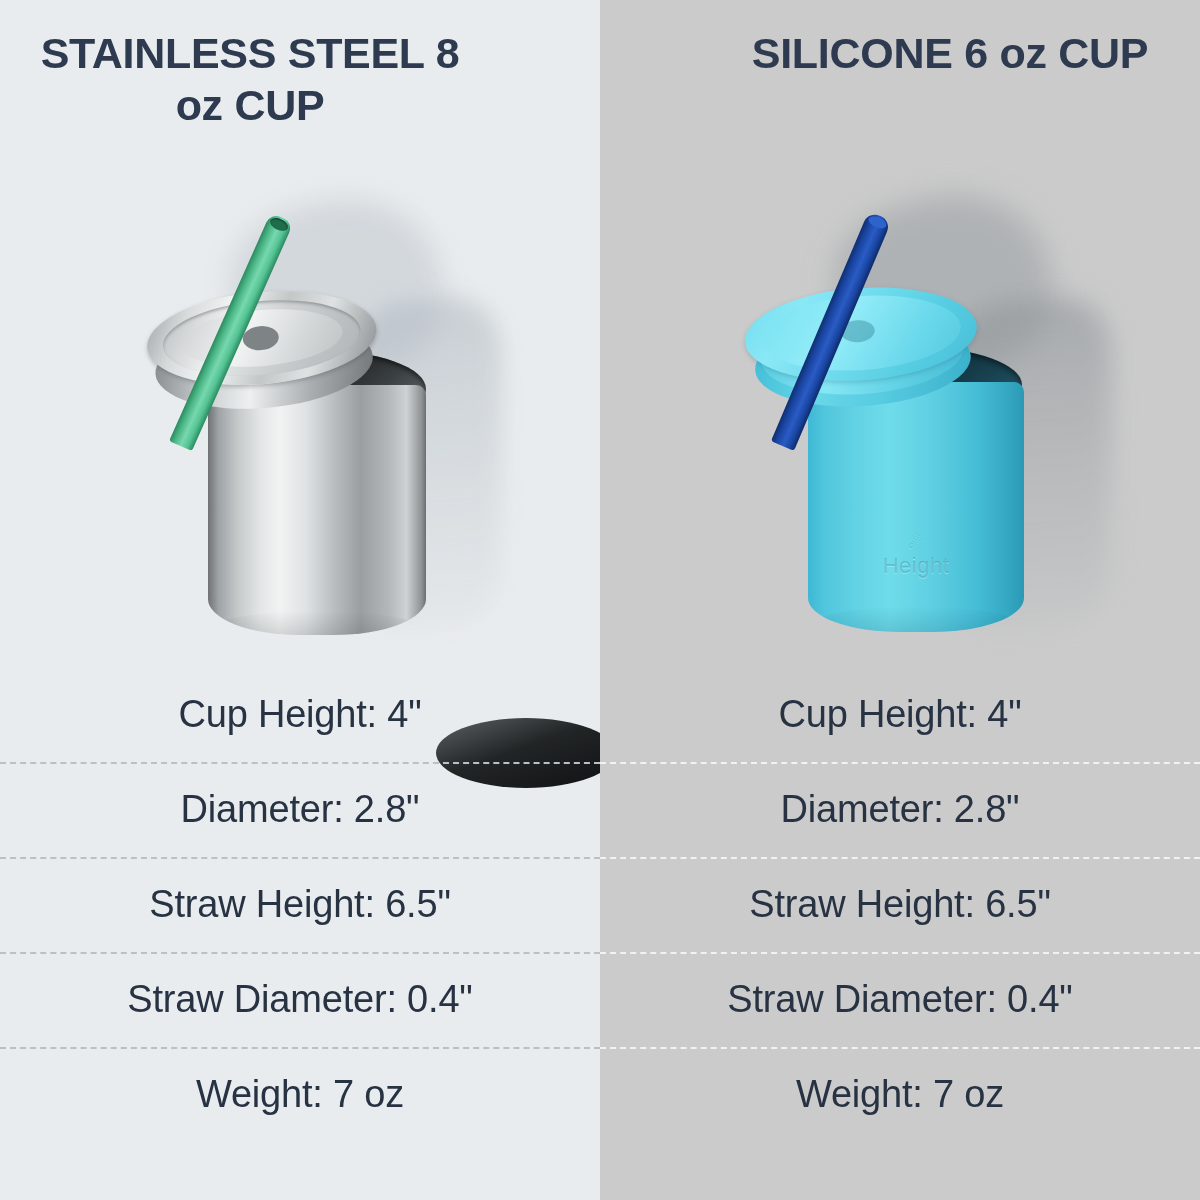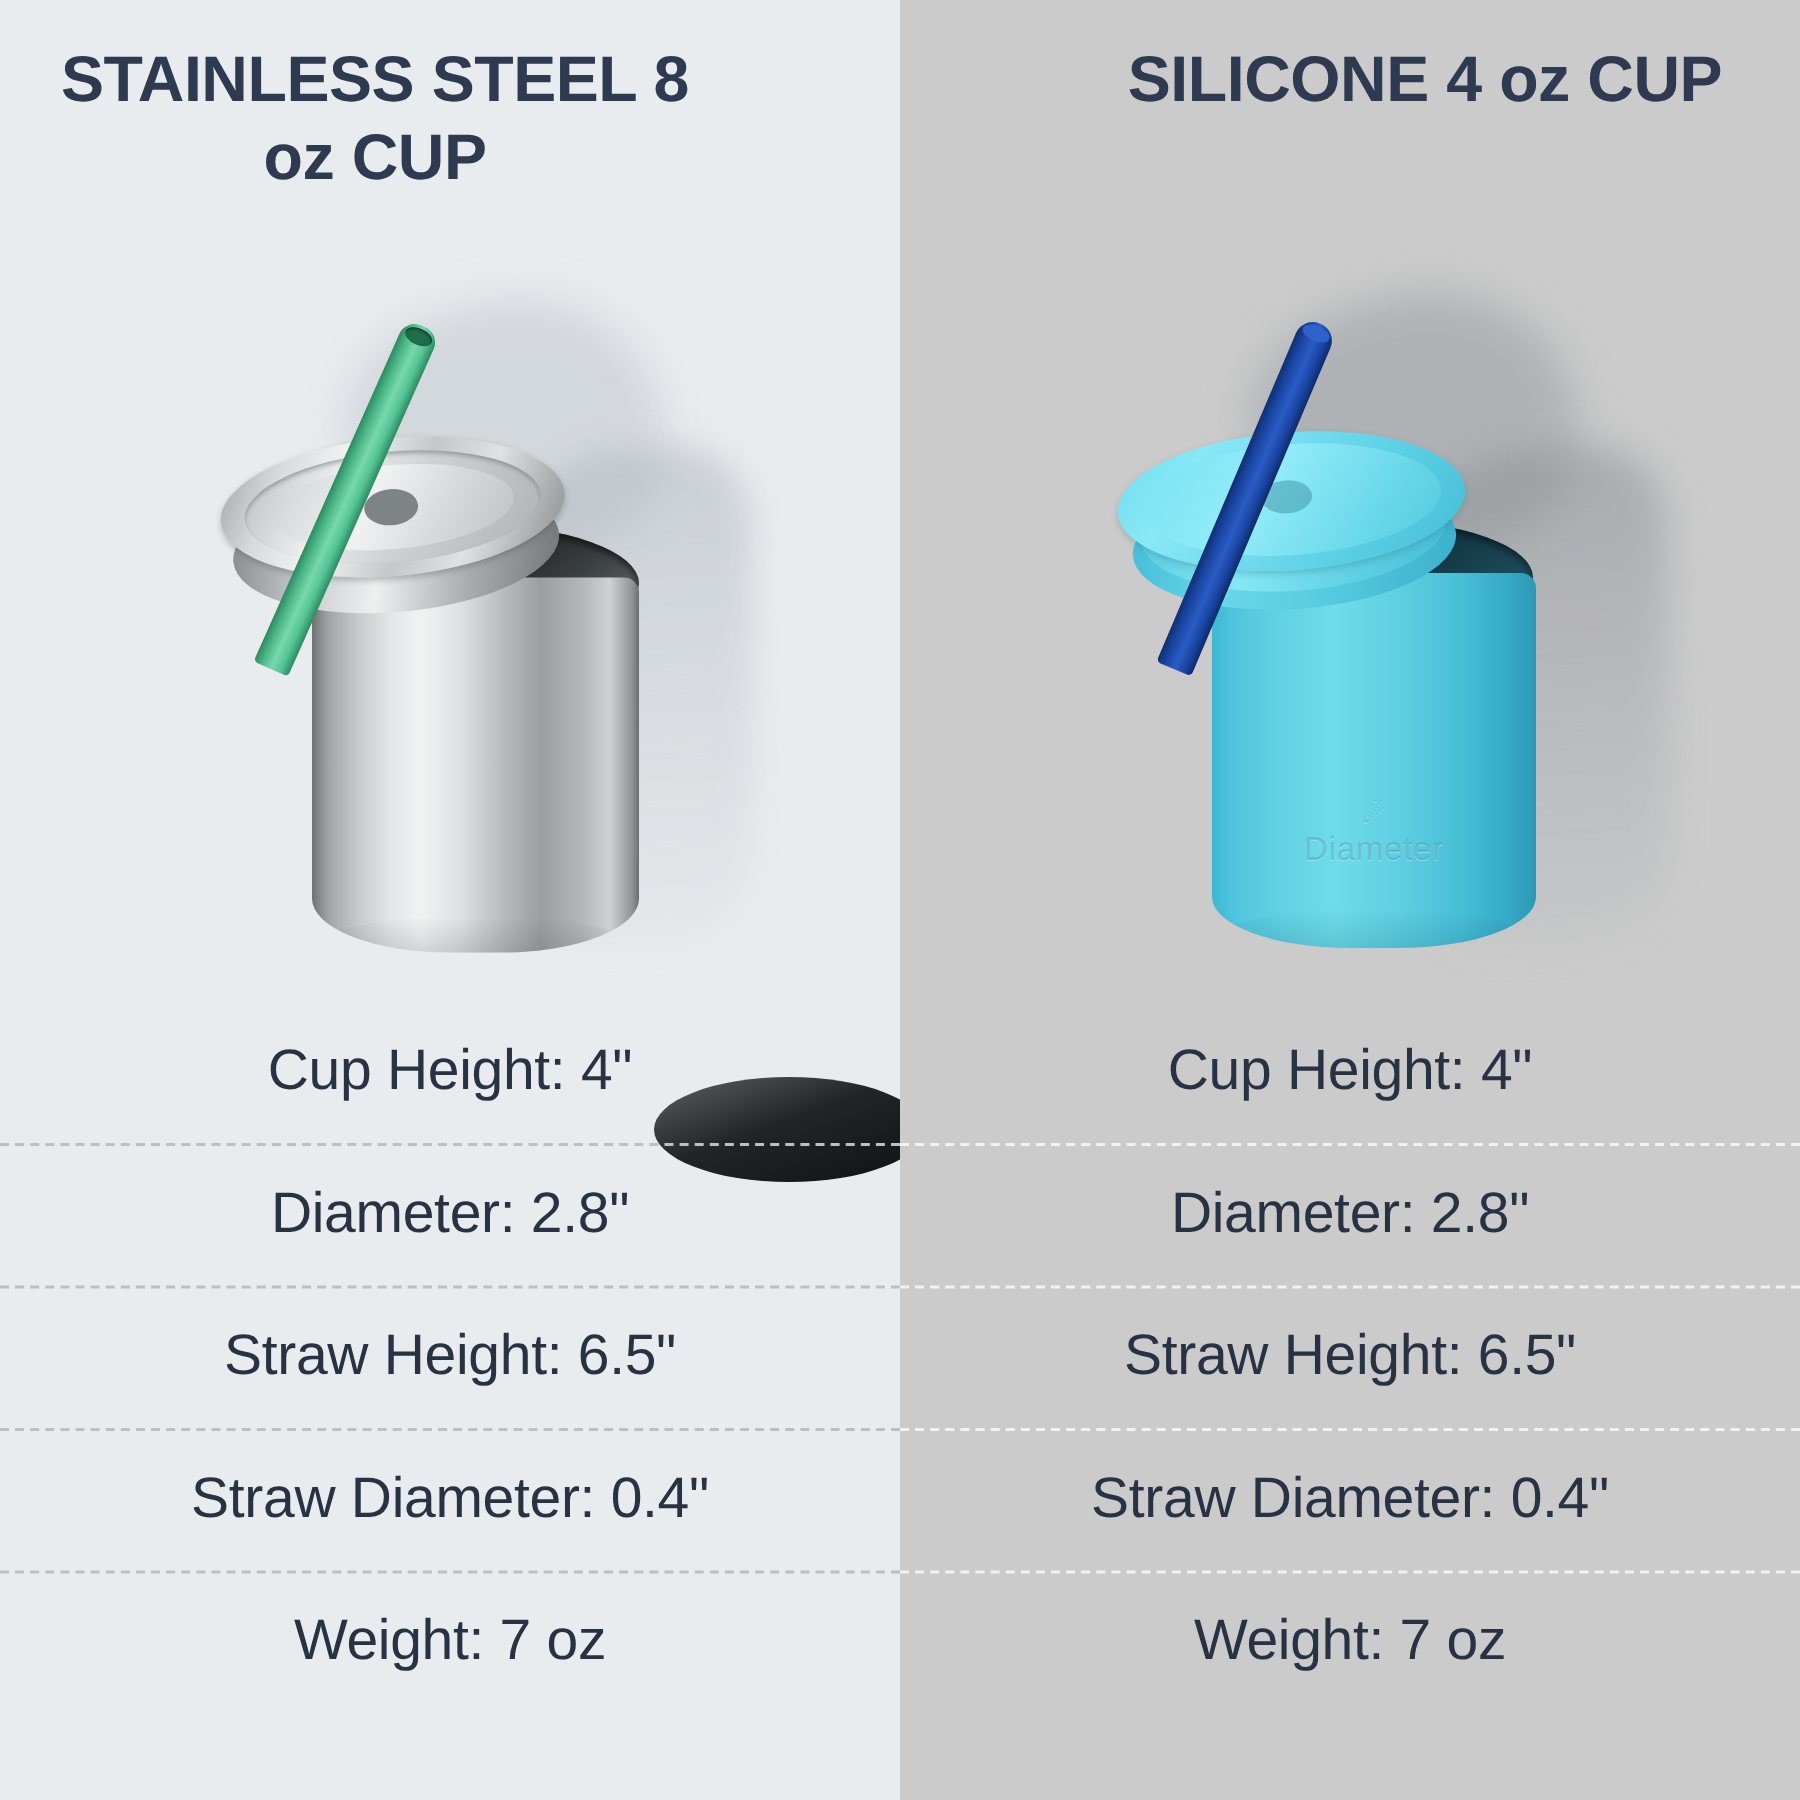--- a/index.html
+++ b/index.html
@@ -306,34 +306,34 @@
         <span>Straw Diameter: 0.4"</span>
       </div>
       <div class="spec-row">
         <span>Weight: 7 oz</span>
       </div>
     </div>
   </div>
 
   <div class="panel right">
 
-    <div class="title">SILICONE 4 oz CUP</div>
+    <div class="title">SILICONE 6 oz CUP</div>
 
     <div class="art">
       <div class="sil-shadow2"></div>
       <div class="sil-shadow"></div>
 
       <div class="sil-rim"></div>
       <div class="sil-mouth"></div>
       <div class="straw-b-low"></div>
 
       <div class="sil-body">
         <div class="sil-logo">
           <span class="mark">☄</span>
-          <span>Diameter</span>
+          <span>Height</span>
         </div>
       </div>
 
       <div class="sil-lid-wrap">
         <div class="sil-lid-skirt"></div>
         <div class="sil-lid-skirt2"></div>
         <div class="sil-lid-top">
           <div class="sil-lid-inner"></div>
           <div class="sil-lid-hole"></div>
         </div>

